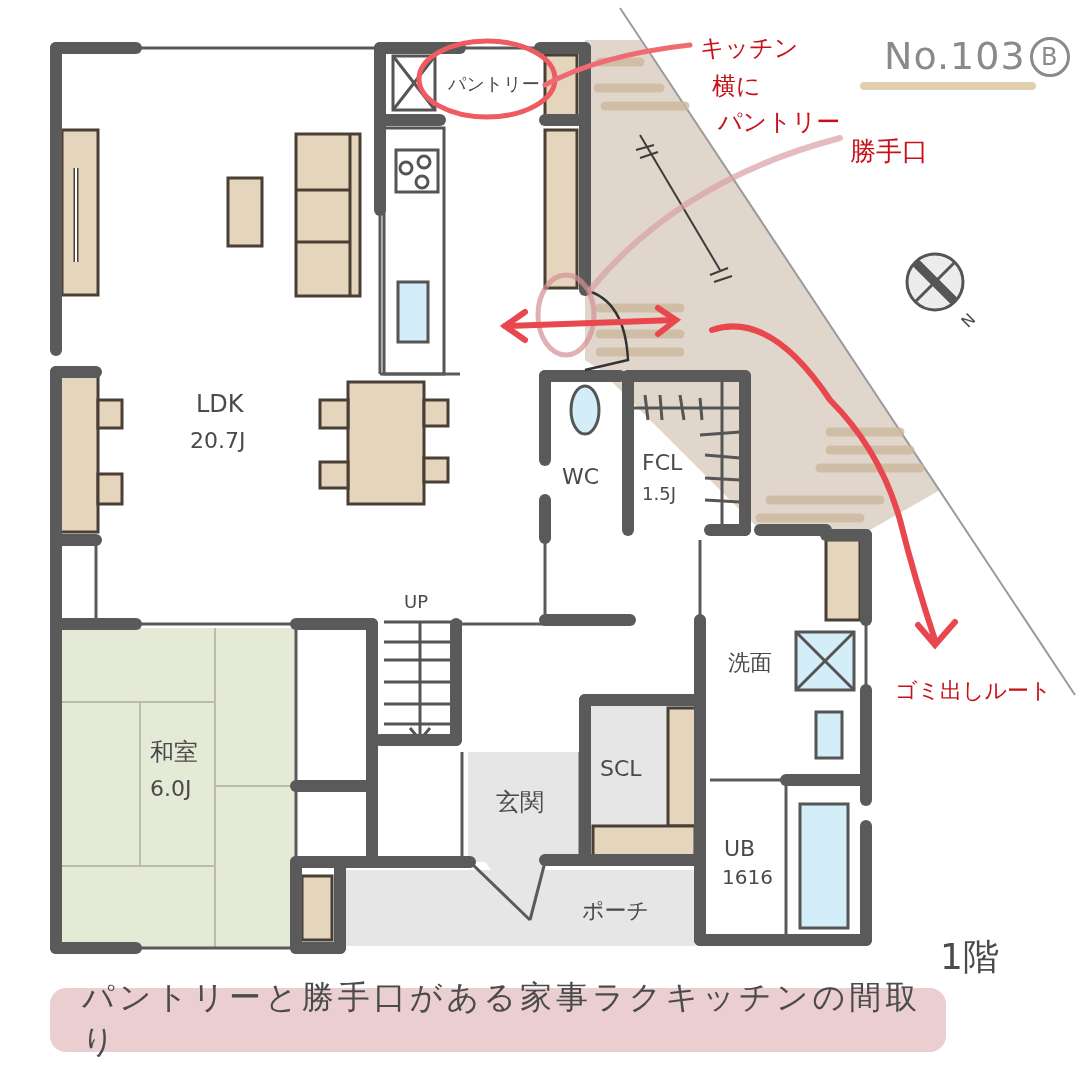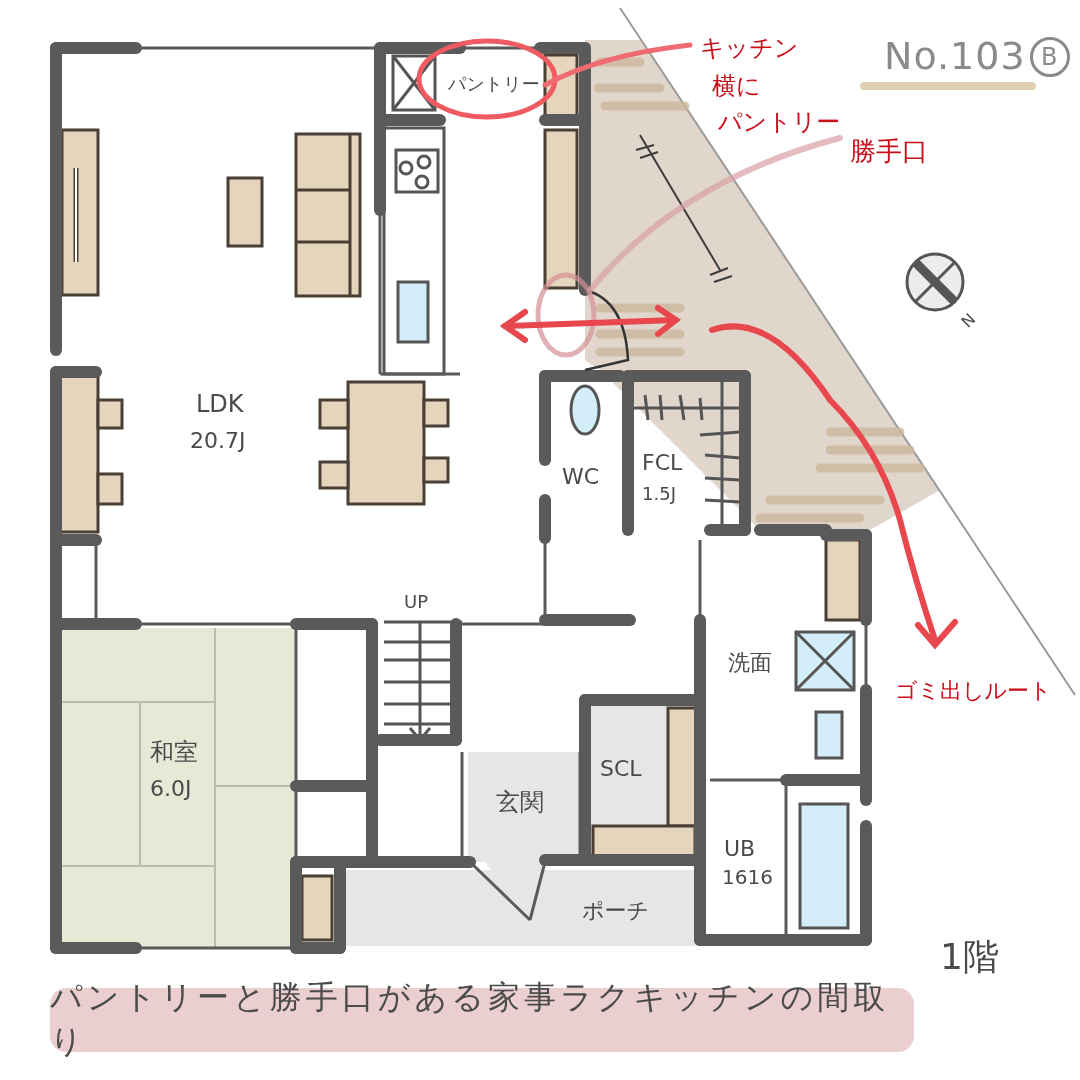--- a/index.html
+++ b/index.html
@@ -8,21 +8,21 @@
     #plan { position:absolute; left:0; top:0; width:1080px; height:1080px; }
     .lbl { font-family: "DejaVu Sans", sans-serif; fill:#4a4a4a; }
     .red { font-family: "DejaVu Sans", sans-serif; fill:#c8101a; }
     .title-text { position:absolute; left:864px; top:34px; font-size:38px; color:#8a8a8a;
                   font-family:"DejaVu Sans", sans-serif; letter-spacing:1px;margin-left:20px; }
     .title-underline { position:absolute; left:860px; top:82px; width:176px; height:8px;
                        background:#e2cfb0; border-radius:4px; }
     .caption { position:absolute; left:50px; top:988px; width:864px; height:64px;
                background:#ebcfd0; border-radius:16px; display:flex; align-items:center;
                justify-content:center; font-size:32px; color:#4b4b4b; letter-spacing:4px;
-               font-family:"DejaVu Sans", sans-serif; }
+               font-family:"DejaVu Sans", sans-serif;padding-left:32px; }
     .floor-label { position:absolute; left:940px; top:896px; font-size:36px; color:#4b4b4b;
                    font-family:"DejaVu Sans", sans-serif;margin-top:37px; }
   </style>
 </head>
 <body>
 
 <svg id="plan" viewBox="0 0 1080 1080" xmlns="http://www.w3.org/2000/svg">
 
   <polygon points="585,40 640,40 940,490 870,530 760,530 600,370 585,360" fill="#e1d6cb"></polygon>
 

